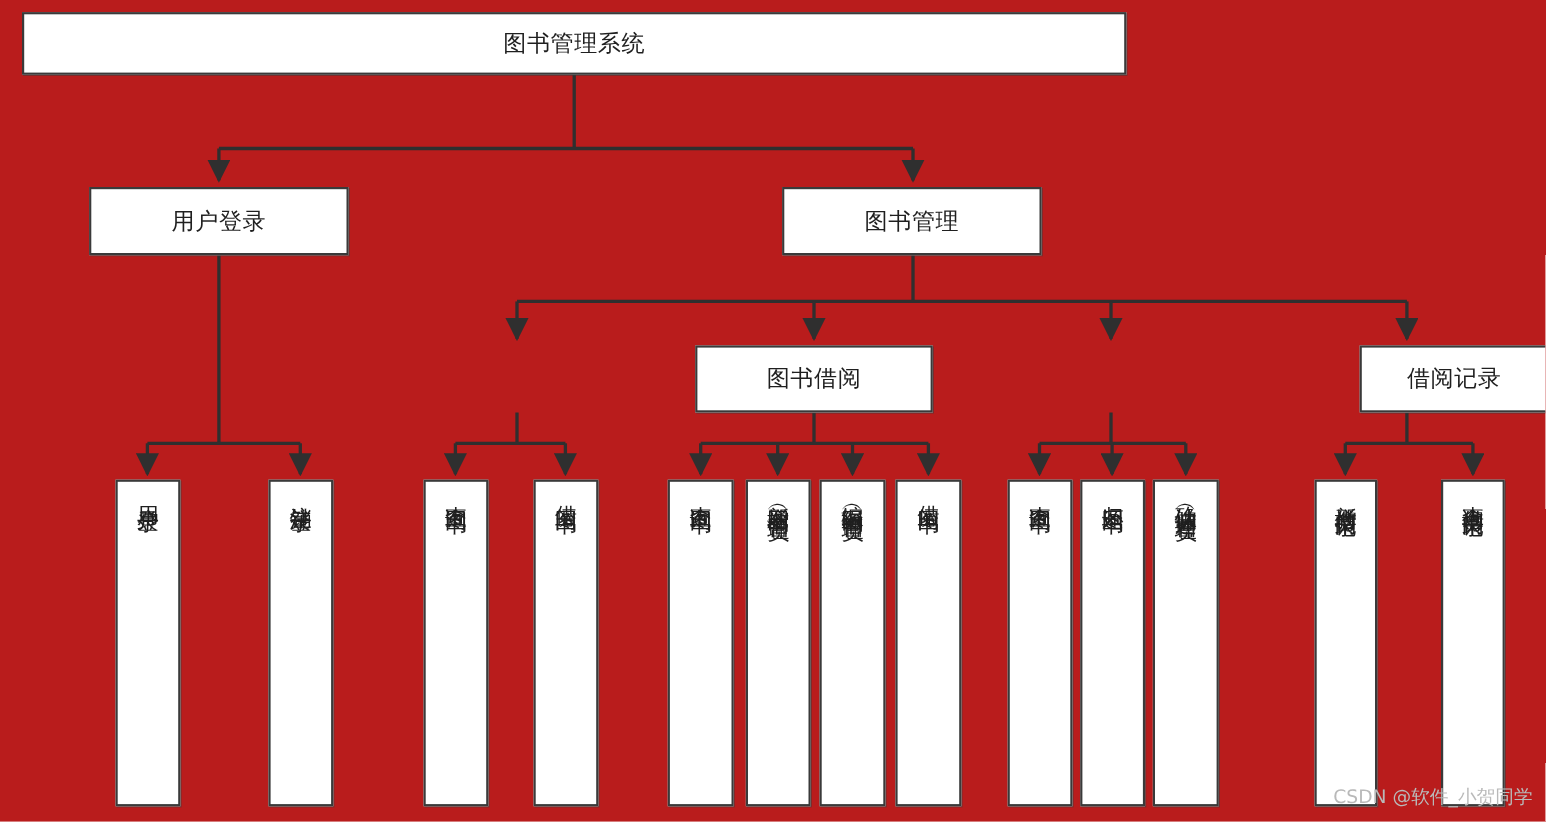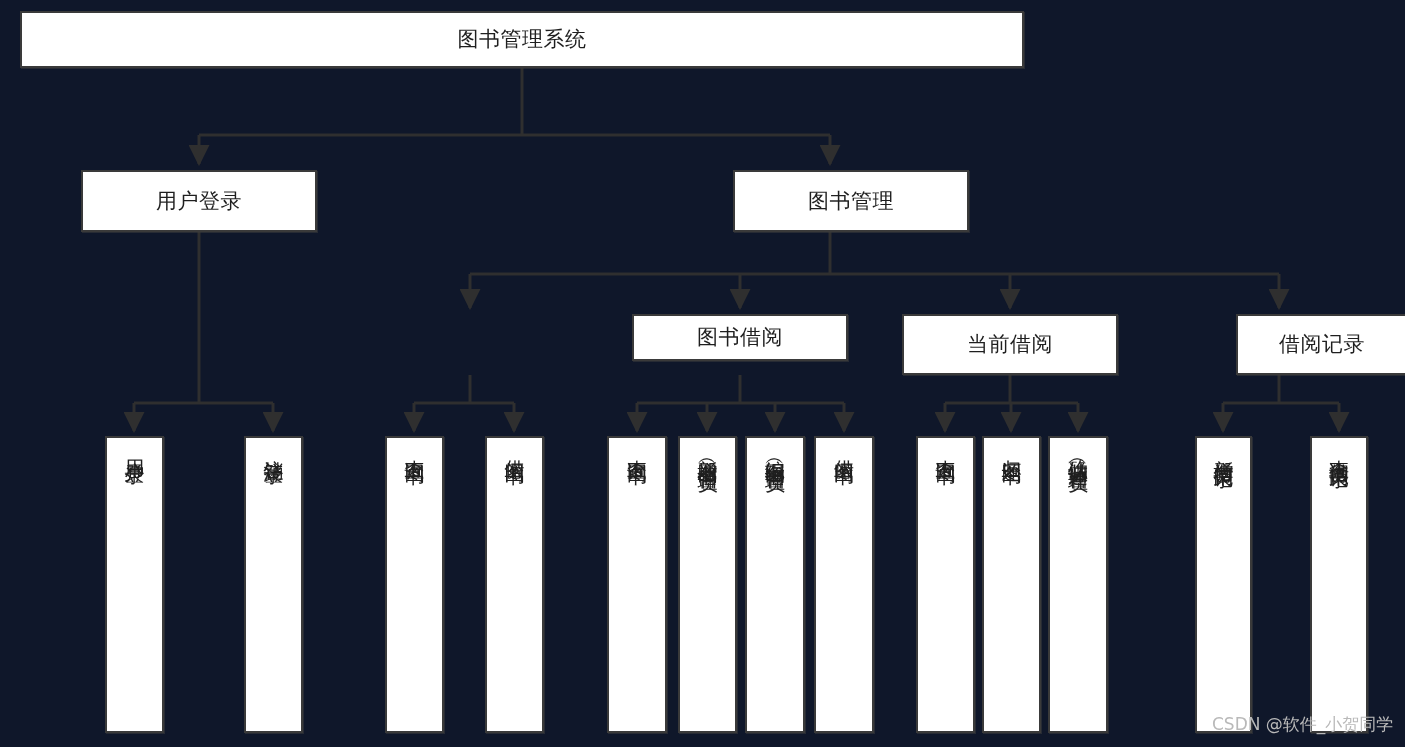--- a/index.html
+++ b/index.html
@@ -9,21 +9,21 @@
     background: #ffffff;
   }
   body {
     font-family: "DejaVu Sans", "Liberation Sans", sans-serif;
     color: #1a1a1a;
   }
   #canvas {
     position: relative;
     width: 1405px;
     height: 747px;
-    background: #0f172a;
+    background: #b91c1c;
     overflow: hidden;
   }
   #wires {
     position: absolute;
     left: 0;
     top: 0;
     width: 1405px;
     height: 747px;
     pointer-events: none;
   }
@@ -128,32 +128,29 @@
   </svg>
 
   <div class="node" style="left:20px; top:11px; width:1004px; height:57px;">
     <span class="lbl">图书管理系统</span>
   </div>
 
   <div class="node" style="left:81px; top:170px; width:236px; height:62px;">
     <span class="lbl">用户登录</span>
   </div>
 
-  <div class="node" style="left:711px; top:170px; width:236px; height:62px;margin-left:22px;">
+  <div class="node" style="left:711px; top:170px; width:236px; height:62px;">
     <span class="lbl">图书管理</span>
   </div>
 
 
-  <div class="node" style="left:632px; top:314px; width:216px; height:47px;">
+  <div class="node" style="left:632px; top:314px; width:216px; height:61px;">
     <span class="lbl">图书借阅</span>
   </div>
 
-  <div class="node" style="left:902px; top:314px; width:216px; height:61px;">
-    <span class="lbl">当前借阅</span>
-  </div>
 
   <div class="node" style="left:1236px; top:314px; width:172px; height:61px;">
     <span class="lbl">借阅记录</span>
   </div>
 
   <div class="node vert" style="left:105px; top:436px; width:59px; height:297px;">
     <span class="lbl">用户登录</span>
   </div>
 
   <div class="node vert" style="left:244px; top:436px; width:59px; height:297px;">

